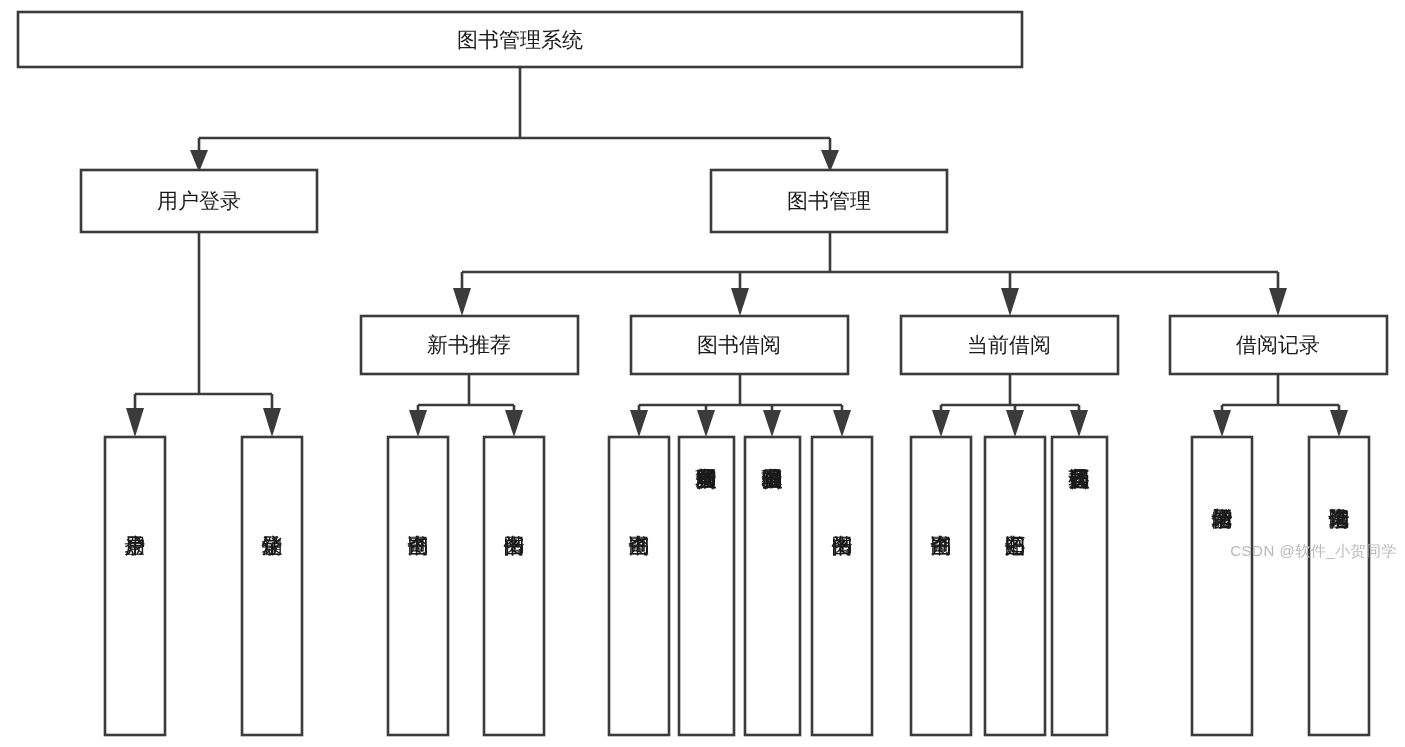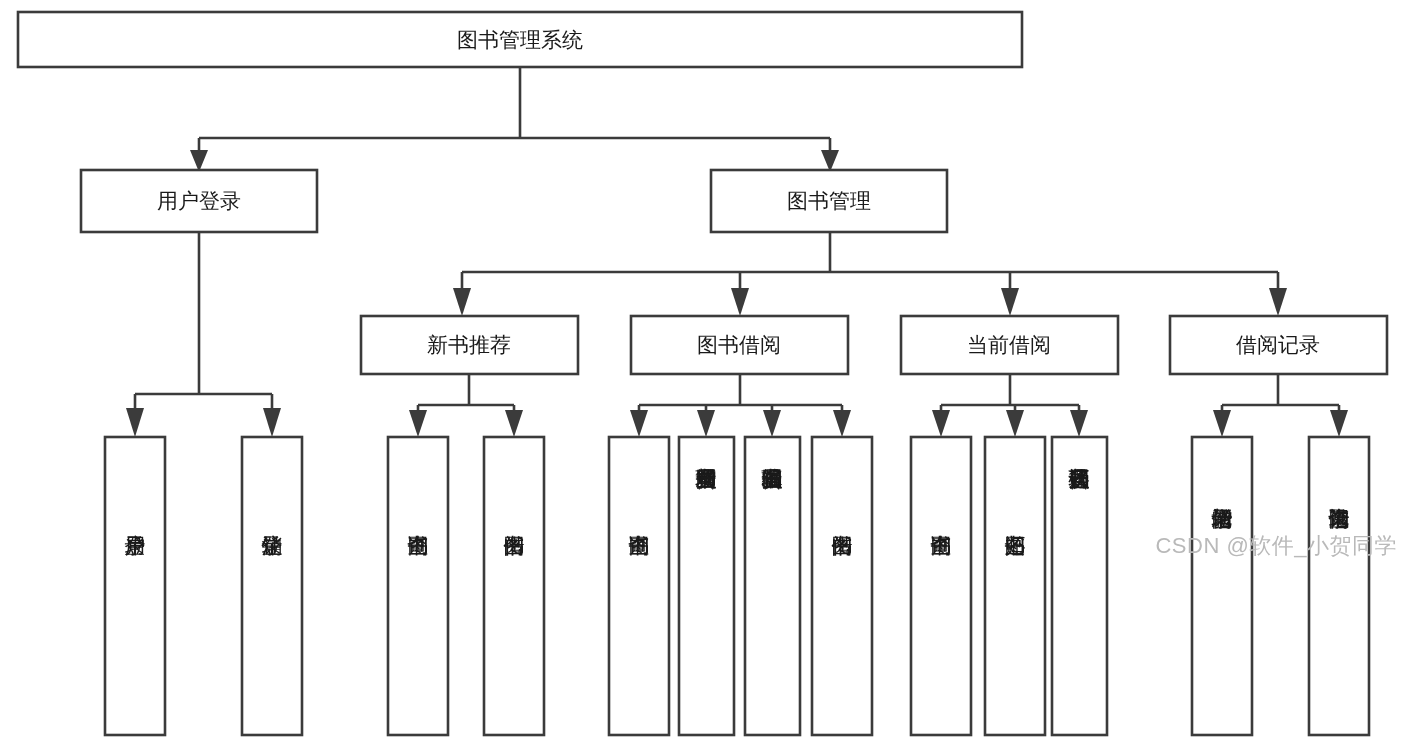--- a/index.html
+++ b/index.html
@@ -52,21 +52,21 @@
   }
   .arrow-head {
     fill: #3b3b3b;
     stroke: none;
   }
   .watermark {
     position: absolute;
     right: 8px;
     bottom: 6px;
     font-family: "Liberation Sans", "DejaVu Sans", sans-serif;
-    font-size: 22px;
+    font-size: 15px;
     color: #b9b9b9;
     letter-spacing: 0.5px;
     white-space: nowrap;
     user-select: none;
   }
 </style>
 </head>
 <body>
 
 <div id="diagram-root">

